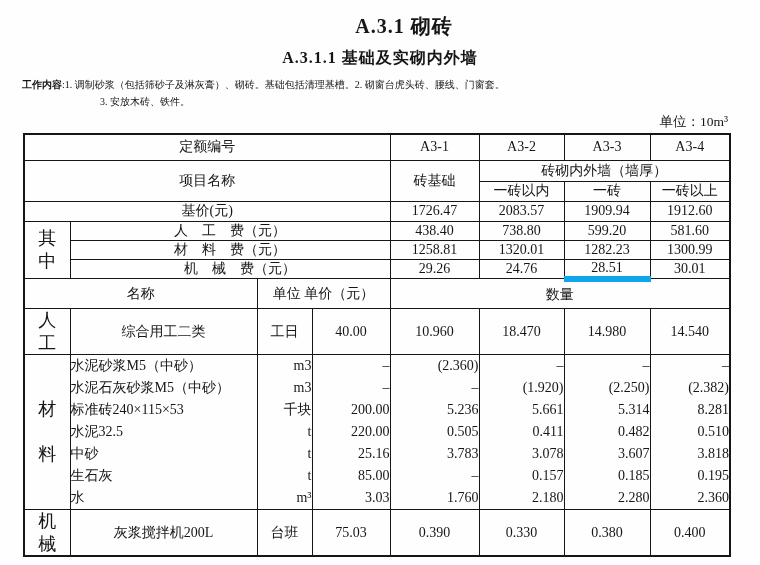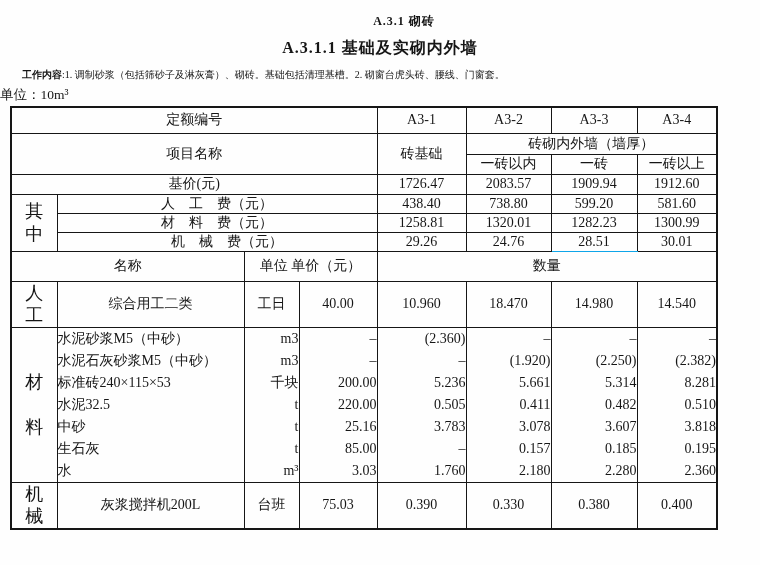--- a/index.html
+++ b/index.html
@@ -5,31 +5,31 @@
   * { box-sizing: border-box; }
   html, body { margin: 0; padding: 0; }
   body {
     width: 760px; height: 565px;
     background: #ffffff;
     color: #161616;
     font-family: "Liberation Serif", "DejaVu Serif", serif;
   }
   .page { position: relative; width: 760px; height: 565px; background: #fefefe; overflow: hidden; }
 
-  .title1 { text-align: center; font-weight: bold; font-size: 12px; padding-top: 13px; letter-spacing: 1px; padding-left: 48px; }
+  .title1 { text-align: center; font-weight: bold; font-size: 20px; padding-top: 13px; letter-spacing: 1px; padding-left: 48px; }
   .title2 { text-align: center; font-weight: bold; font-size: 16px; margin-top: 8px; letter-spacing: 1px; }
 
   .work { margin: 7px 18px 0 22px; font-size: 10px; line-height: 17px; white-space: nowrap; }
   .work .bold { font-weight: bold; }
   .work-line2 { margin-left: 78px; }
 
-  .unit-line { text-align: left; margin-right: 32px; font-size: 13.5px; margin-top: 3px; }
+  .unit-line { text-align: right; margin-right: 32px; font-size: 13.5px; margin-top: 3px; }
 
   table.quota {
-    margin-left: 10px; margin-top: 2px;
+    margin-left: 23px; margin-top: 2px;
     border-collapse: collapse; table-layout: fixed;
     width: 706px;
     border: 2px solid #161616;
   }
   table.quota td {
     border: 1px solid #161616;
     text-align: center;
     font-size: 14px;
     padding: 0;
     overflow: hidden;
@@ -62,20 +62,21 @@
 </head>
 <body>
 
 <div class="page">
 
   <div class="title1">A.3.1 砌砖</div>
   <div class="title2">A.3.1.1 基础及实砌内外墙</div>
 
   <div class="work">
     <span class="bold">工作内容</span><span>:1. 调制砂浆（包括筛砂子及淋灰膏）、砌砖。基础包括清理基槽。2. 砌窗台虎头砖、腰线、门窗套。</span>
+    <div class="work-line2">3. 安放木砖、铁件。</div>
   </div>
 
   <div class="unit-line">单位：10m³</div>
 
   <table class="quota">
     <colgroup>
       <col style="width:46px">
         <col style="width:187px">
         <col style="width:55px">
         <col style="width:78px">
@@ -125,21 +126,21 @@
       <td colspan="3">材　料　费（元）</td>
       <td>1258.81</td>
       <td>1320.01</td>
       <td>1282.23</td>
       <td>1300.99</td>
     </tr>
     <tr class="rfee">
       <td colspan="3" style="border-bottom:1px solid #161616;padding-left:20px;">机　械　费（元）</td>
       <td style="border-bottom:1px solid #161616;">29.26</td>
       <td style="border-bottom:1px solid #161616;">24.76</td>
-      <td style="border-bottom:1px solid #0ea5e9;">28.51</td>
+      <td style="border-bottom:6px solid #0ea5e9;">28.51</td>
       <td style="border-bottom:1px solid #161616;">30.01</td>
     </tr>
 
     <tr class="r8">
       <td colspan="2">名称</td>
       <td colspan="2">单位 单价（元）</td>
       <td colspan="4">数量</td>
     </tr>
 
     <tr class="r9">

